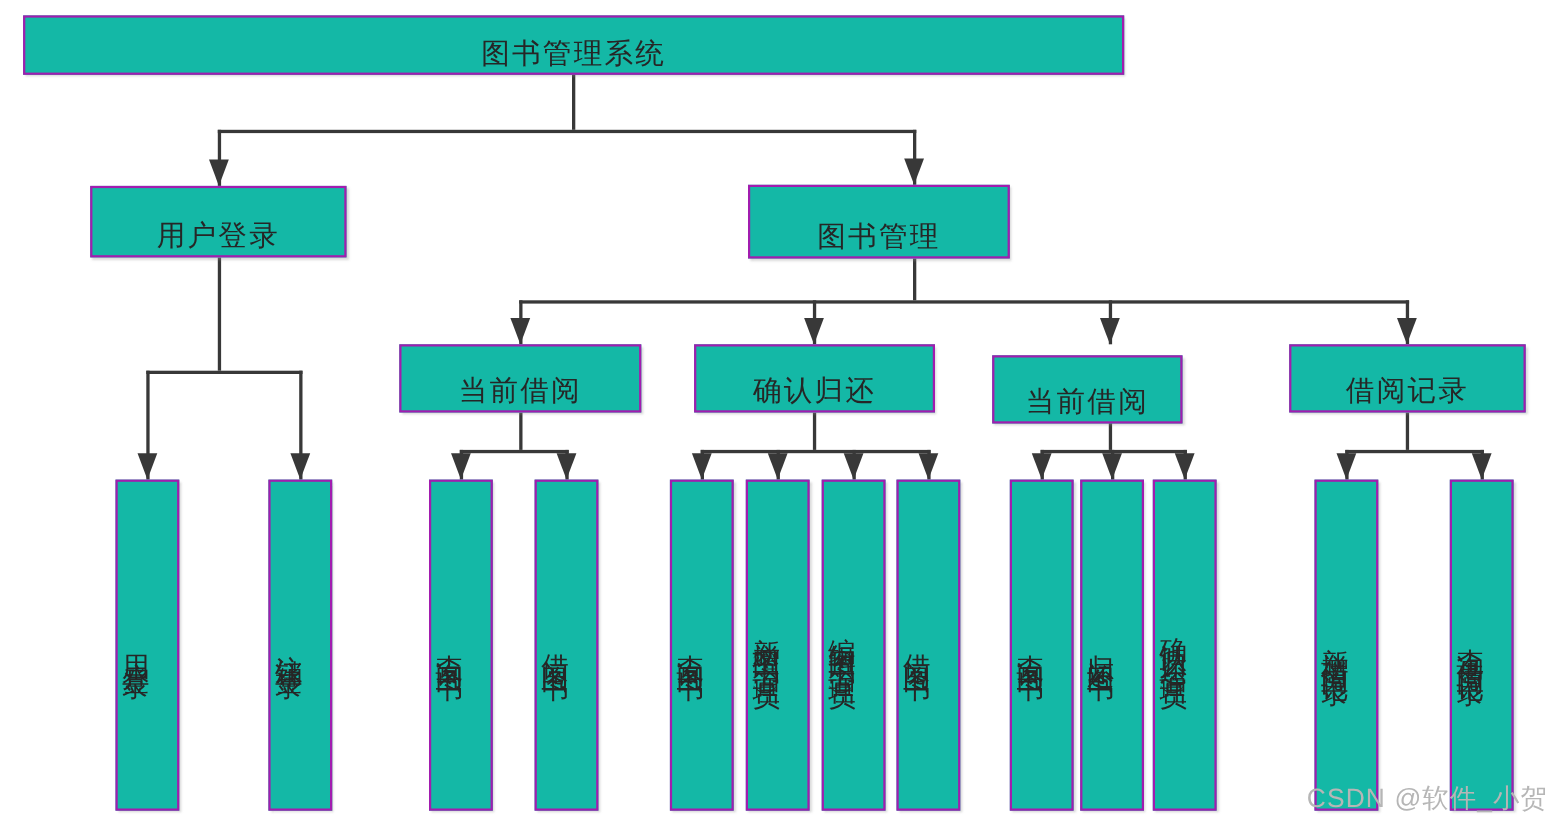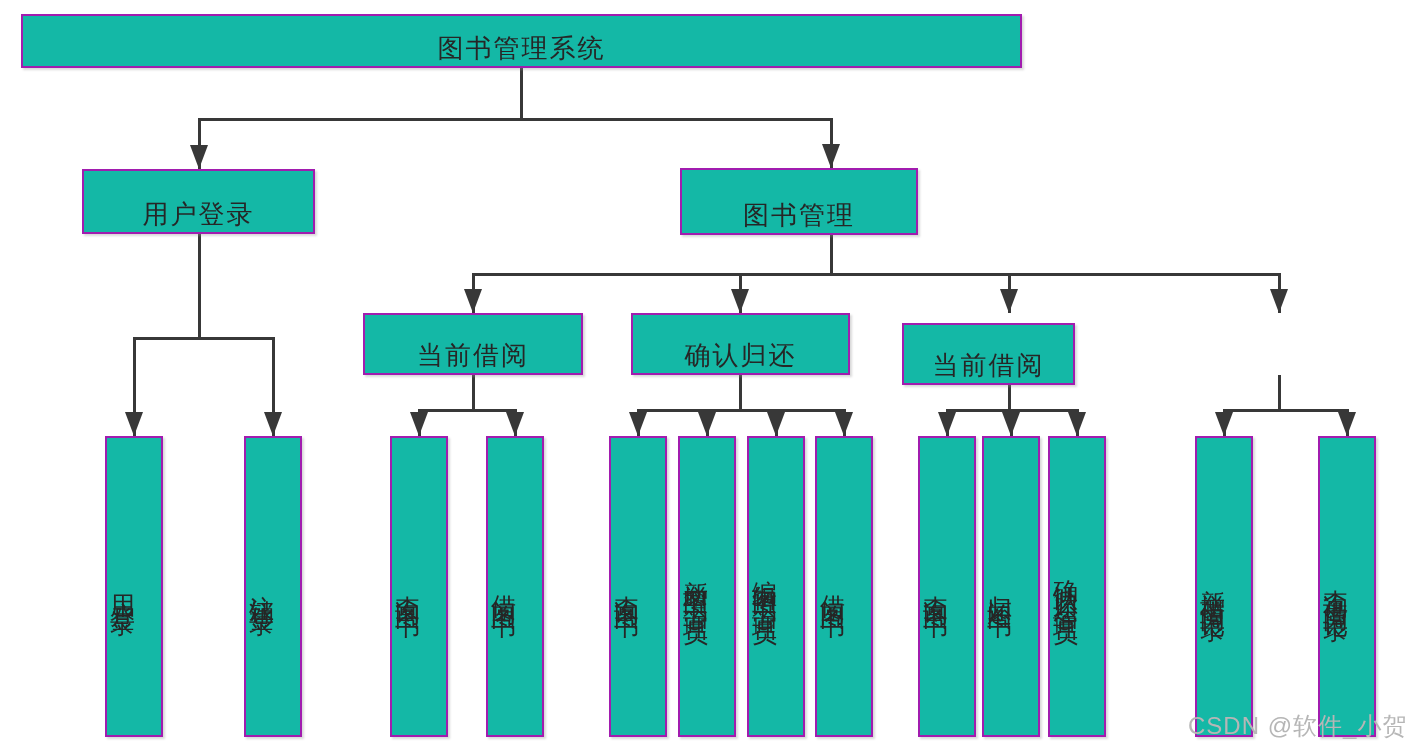--- a/index.html
+++ b/index.html
@@ -79,20 +79,23 @@
 
   <div class="node" style="left:363px; top:313px; width:220px; height:62px;">
     <span>当前借阅</span>
   </div>
   <div class="node" style="left:631px; top:313px; width:219px; height:62px;">
     <span>确认归还</span>
   </div>
   <div class="node" style="left:902px; top:323px; width:173px; height:62px;font-family:Liberation Serif, serif;">
     <span>当前借阅</span>
   </div>
+  <div class="node" style="left:1172px; top:313px; width:215px; height:62px;">
+    <span>借阅记录</span>
+  </div>
 
   <div class="node leaf" style="left:105px; top:436px; width:58px; height:301px;">
     <span>用户登录</span>
   </div>
   <div class="node leaf" style="left:244px; top:436px; width:58px; height:301px;">
     <span>注销登录</span>
   </div>
 
   <div class="node leaf" style="left:390px; top:436px; width:58px; height:301px;">
     <span>查询图书</span>

